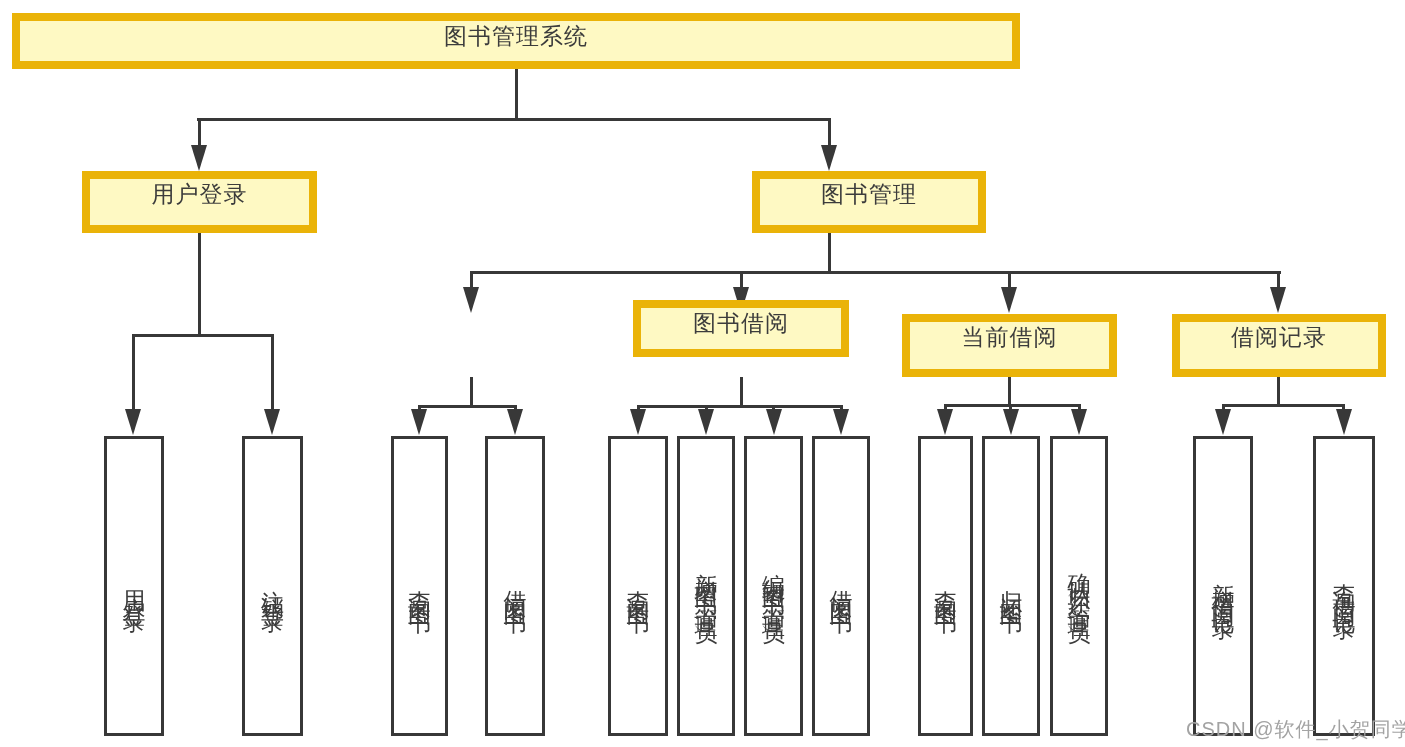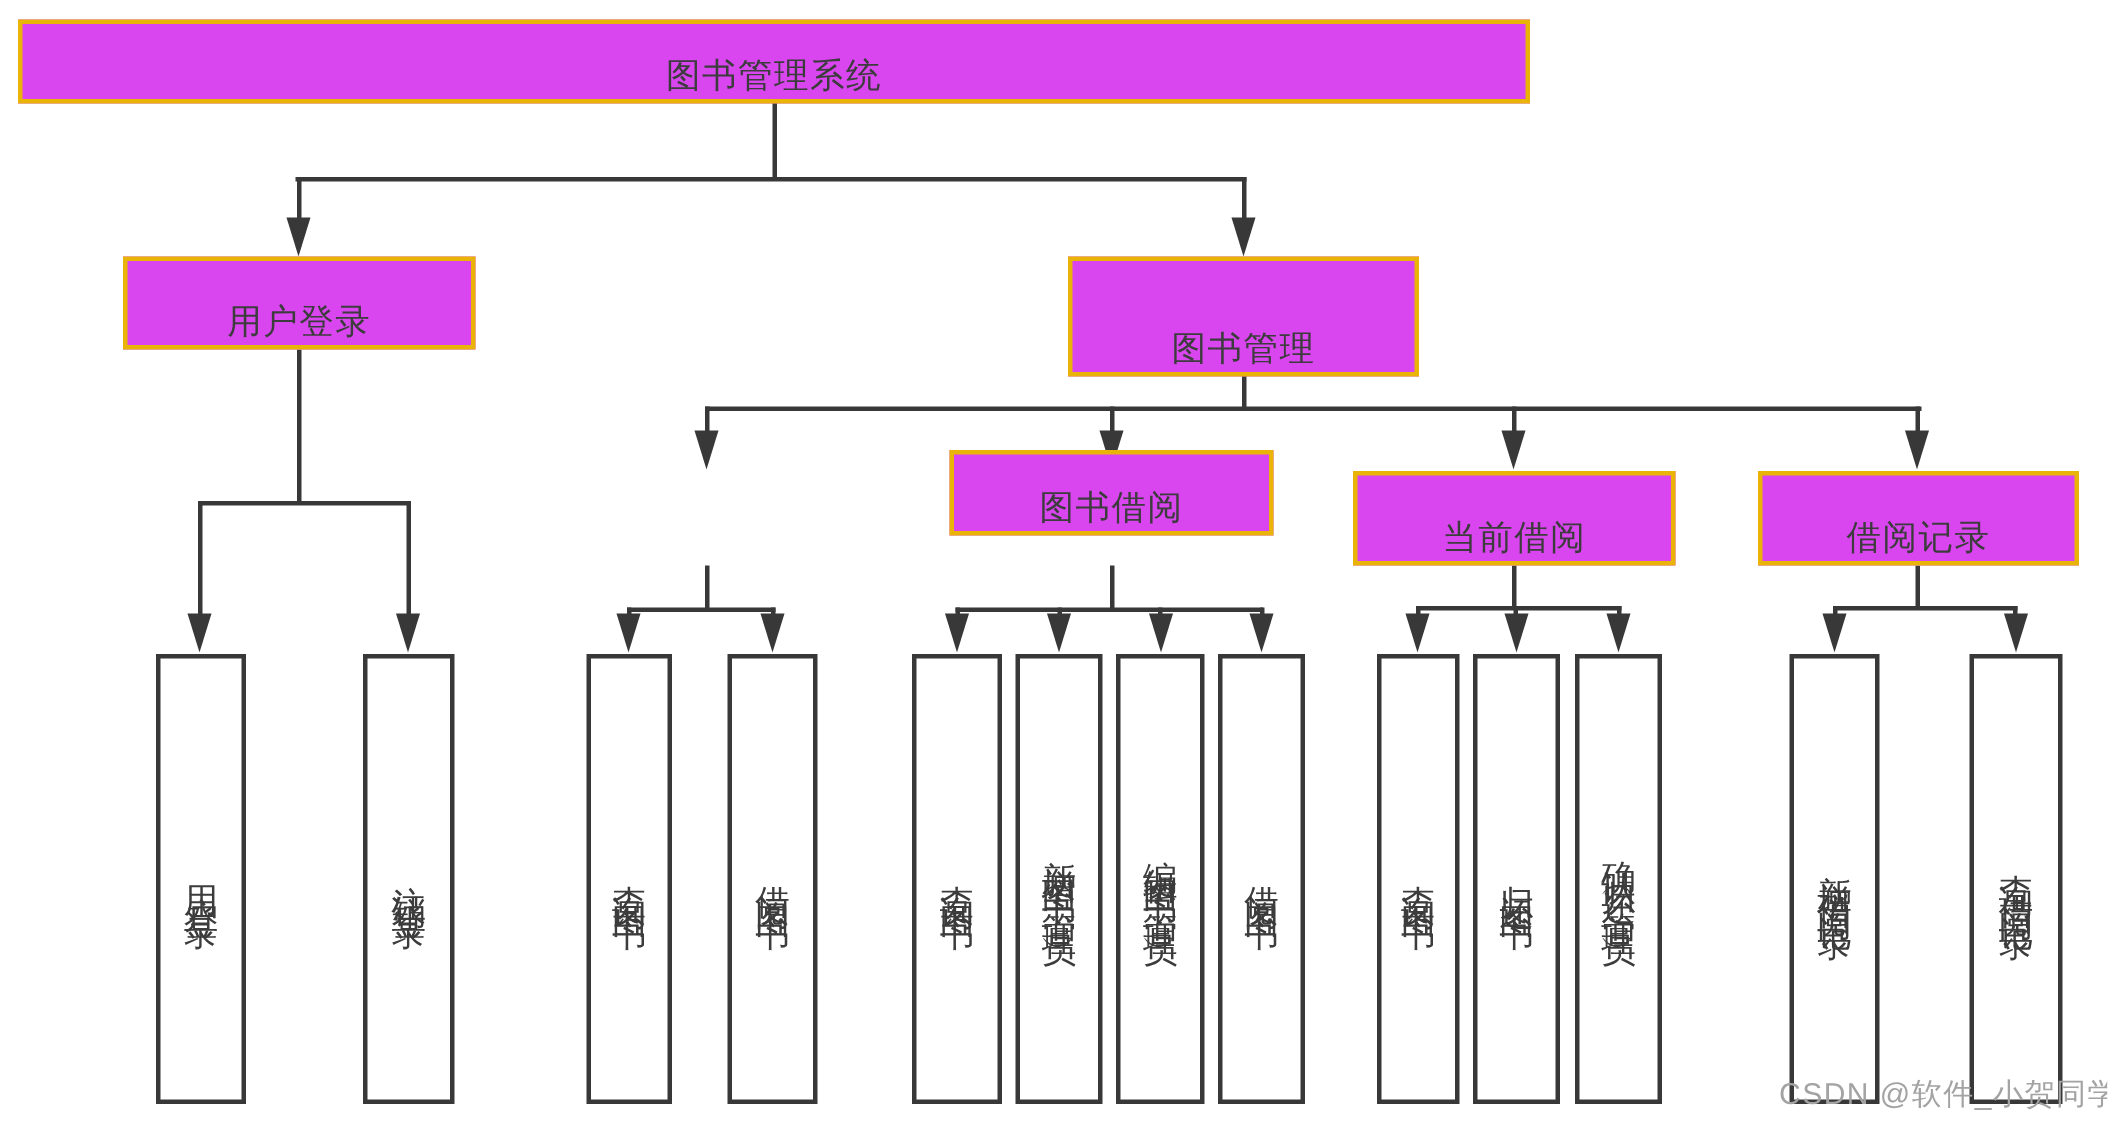--- a/index.html
+++ b/index.html
@@ -2,22 +2,22 @@
 <html><head>
 <meta charset="utf-8">
 <style>
   * { margin:0; padding:0; box-sizing:border-box; }
   html,body { background:#ffffff; }
   .canvas {
     position:relative; width:1405px; height:747px; background:#ffffff;
     font-family:"Liberation Sans", sans-serif; color:#3c3c3c; overflow:hidden;
   }
   .hbox {
-    position:absolute; background:#d946ef; border:3px solid #eab308;
-    display:flex; align-items:flex-end; justify-content:center;
+    position:absolute; background:#fef9c3; border:8px solid #eab308;
+    display:flex; align-items:flex-start; justify-content:center;
     font-size:23px; letter-spacing:1px; z-index:2;
   }
   .vbox {
     position:absolute; top:436px; height:300px; background:#ffffff;
     border:3px solid #383838; display:flex; align-items:center; justify-content:center;
     z-index:2;
   }
   .vbox .lbl {
     writing-mode:vertical-rl; text-orientation:mixed;
     font-size:23px; letter-spacing:7px; line-height:1;
@@ -98,21 +98,21 @@
   <div class="vline" style="left:1342px;top:404px;height:7px"></div>
   <div class="arrowhead" style="left:1336px;top:409px"></div>
 
   <div class="hbox" style="left:12px;top:13px;width:1008px;height:56px">
     <span class="lbl">图书管理系统</span>
   </div>
 
   <div class="hbox" style="left:82px;top:171px;width:235px;height:62px">
     <span class="lbl">用户登录</span>
   </div>
-  <div class="hbox" style="left:712px;top:171px;width:234px;height:80px">
+  <div class="hbox" style="left:752px;top:171px;width:234px;height:62px">
     <span class="lbl">图书管理</span>
   </div>
 
   <div class="hbox" style="left:633px;top:300px;width:216px;height:57px">
     <span class="lbl">图书借阅</span>
   </div>
   <div class="hbox" style="left:902px;top:314px;width:215px;height:63px">
     <span class="lbl">当前借阅</span>
   </div>
   <div class="hbox" style="left:1172px;top:314px;width:214px;height:63px">

